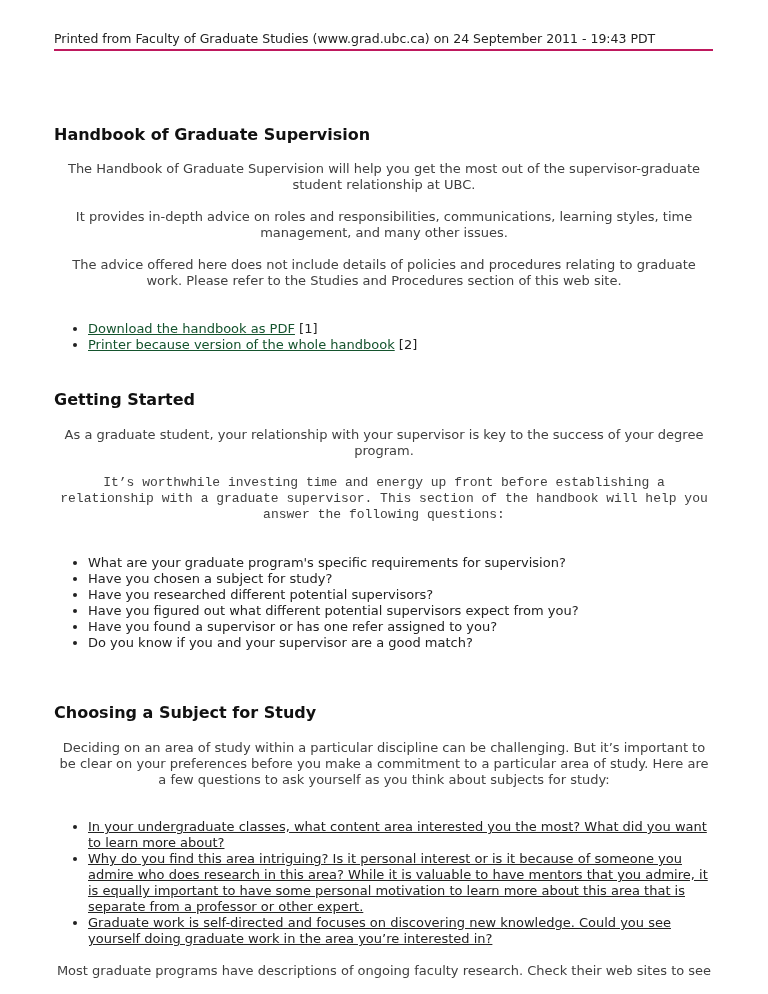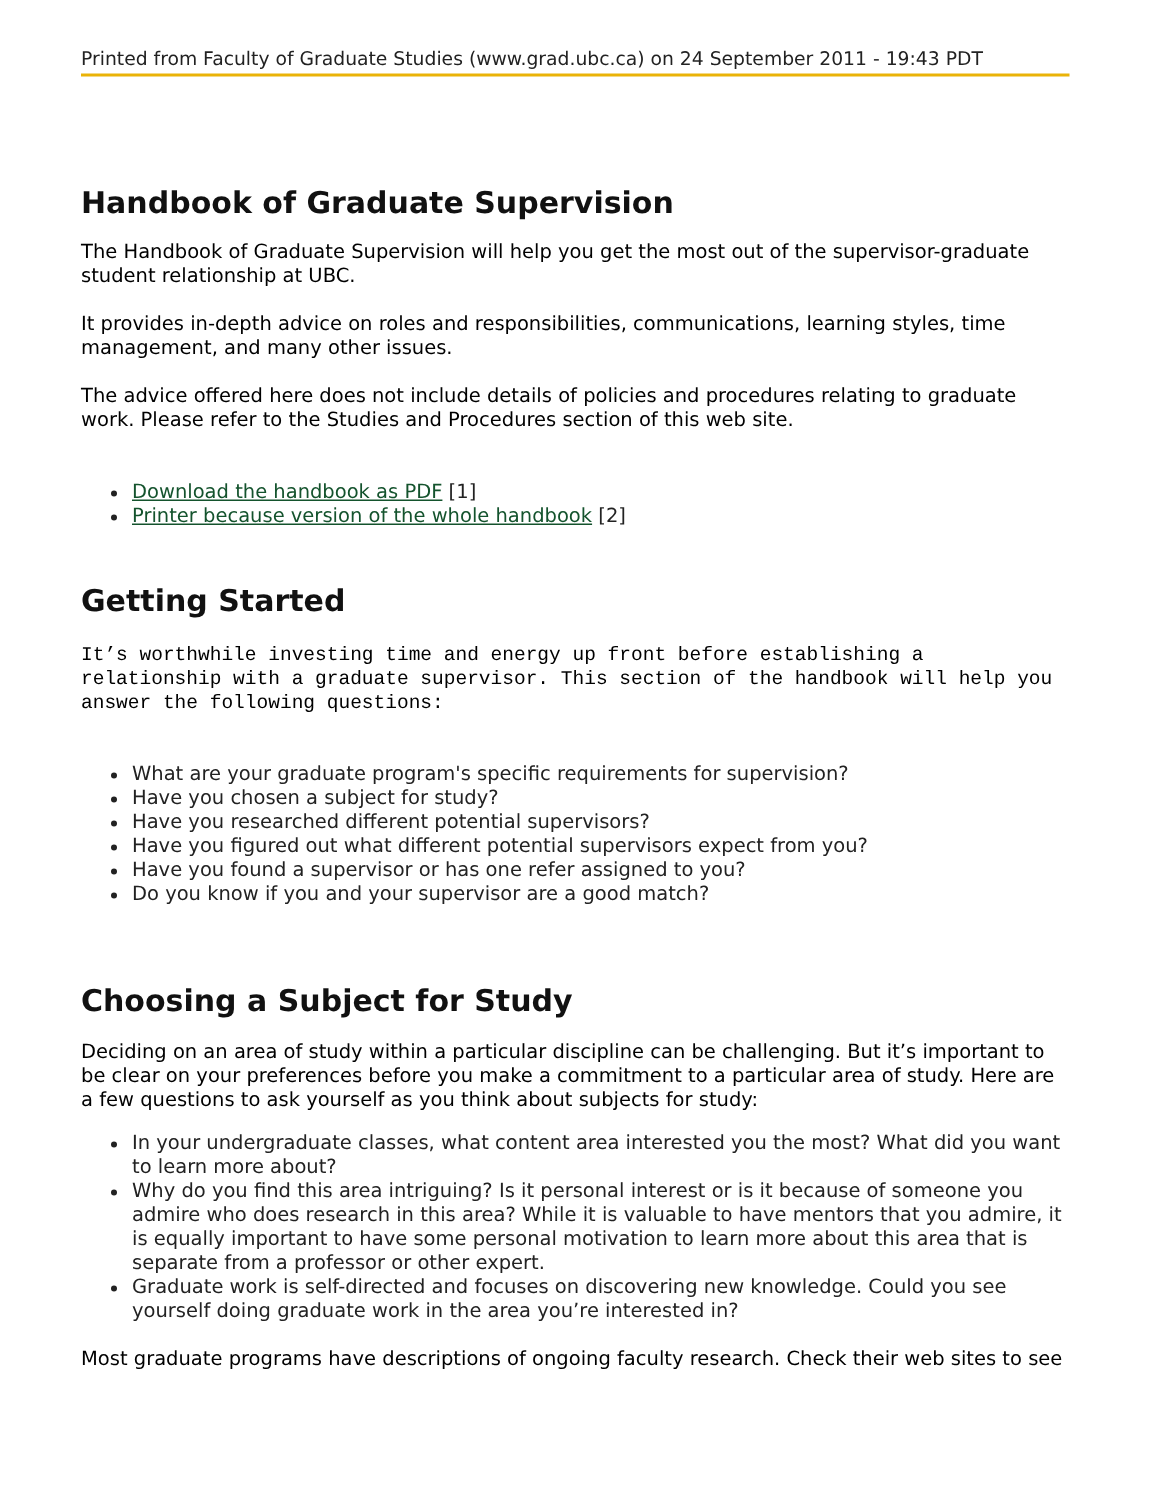--- a/index.html
+++ b/index.html
@@ -17,42 +17,43 @@
     }
     .print-header {
       position: absolute;
       left: 54px;
       top: 31px;
       width: 659px;
       font-size: 12.5px;
       line-height: 15px;
       color: #222;
       padding-bottom: 3px;
-      border-bottom: 2px solid #eab308;
+      border-bottom: 2px solid #be185d;
       white-space: nowrap;
     }
     .content {
       position: absolute;
       left: 54px;
       top: 122px;
       width: 660px;
     }
     h1 {
       font-family: "DejaVu Sans", sans-serif;
       font-weight: bold;
-      font-size: 20px;
+      font-size: 16px;
       line-height: 26px;
       margin: 0;
       color: #111;
     }
     p {
       font-size: 13px;
       line-height: 16px;
       margin: 0;
-      color: #000000;
+      color: #404040;
+      text-align: center;
     }
     ul {
       margin: 0;
       padding-left: 34px;
       font-size: 13px;
       line-height: 16px;
       color: #222;
     }
     ul li {
       margin: 0;
@@ -65,21 +66,21 @@
     .s1-intro { margin-top: 13px; }
     .s1-p2 { margin-top: 16px; }
     .s1-p3 { margin-top: 16px; }
     .s1-links { margin-top: 32px; }
     .h-getting { margin-top: 34px; }
     .s2-p1 { margin-top: 14px; }
     .s2-p2 { margin-top: 16px; font-family: Liberation Mono, monospace; }
     .s2-list { margin-top: 32px; }
     .h-choosing { margin-top: 49px; }
     .s3-p1 { margin-top: 14px; }
-    .s3-list { margin-top: 13px; }
+    .s3-list { margin-top: 31px; text-decoration: underline; }
     .s3-p2 { margin-top: 16px; }
   </style>
 </head>
 <body>
 
 <div class="print-header">
   <span>Printed from Faculty of Graduate Studies (www.grad.ubc.ca) on 24 September 2011 - 19:43 PDT</span>
 </div>
 
 <div class="content">
@@ -96,20 +97,21 @@
       </li>
       <li>
         <a class="link" href="#">Printer because version of the whole handbook</a>
         <span>[2]</span>
       </li>
     </ul>
   </section>
 
   <section>
     <h1 class="h-getting">Getting Started</h1>
+    <p class="s2-p1">As a graduate student, your relationship with your supervisor is key to the success of your degree program.</p>
     <p class="s2-p2">It’s worthwhile investing time and energy up front before establishing a relationship with a graduate supervisor. This section of the handbook will help you answer the following questions:</p>
     <ul class="s2-list">
       <li>What are your graduate program's specific requirements for supervision?</li>
       <li>Have you chosen a subject for study?</li>
       <li>Have you researched different potential supervisors?</li>
       <li>Have you figured out what different potential supervisors expect from you?</li>
       <li>Have you found a supervisor or has one refer assigned to you?</li>
       <li>Do you know if you and your supervisor are a good match?</li>
     </ul>
   </section>

